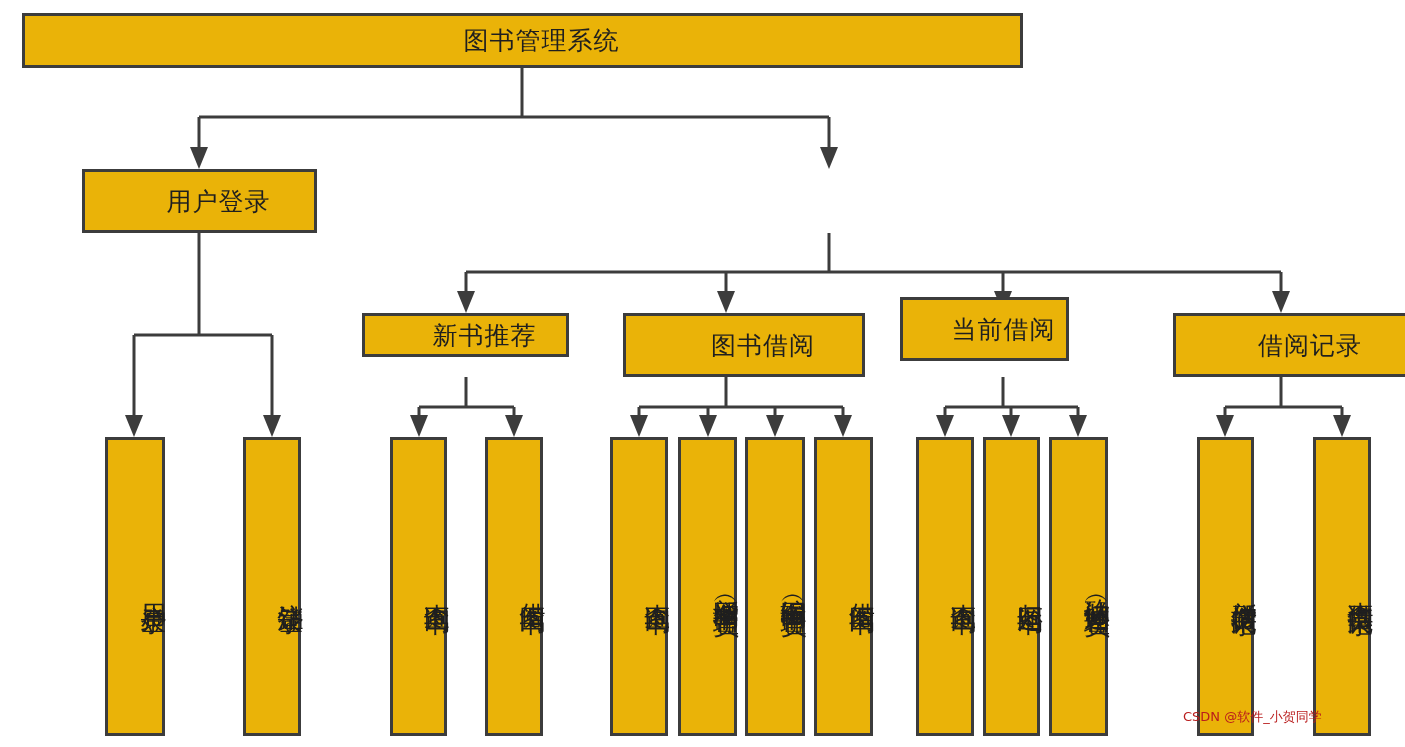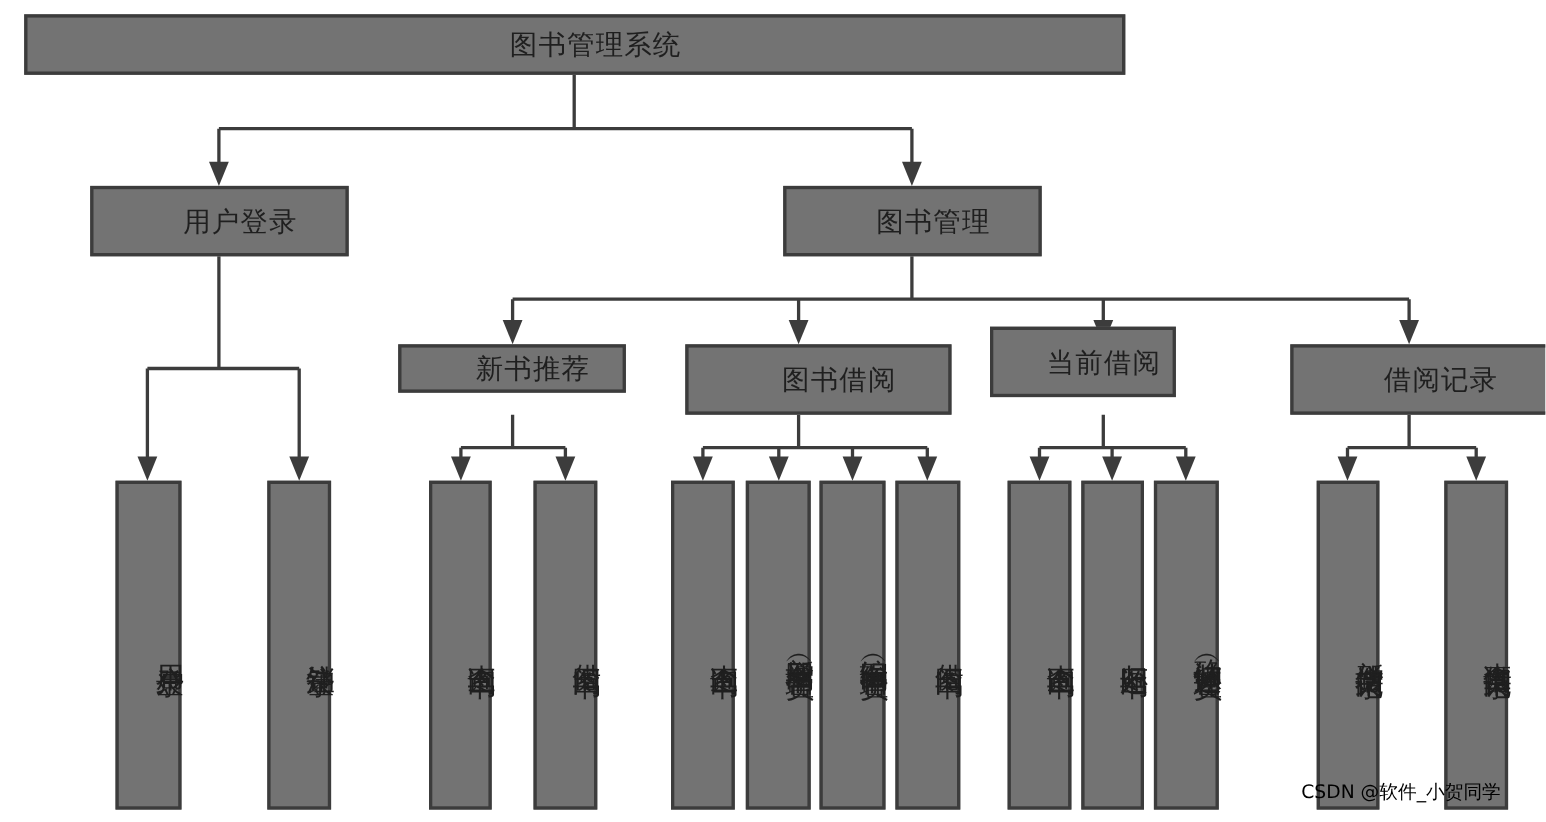--- a/index.html
+++ b/index.html
@@ -11,41 +11,41 @@
     color:#1f1f1f;
     overflow:hidden;
   }
   svg.connectors{position:absolute;left:0;top:0;width:1405px;height:747px;z-index:1;}
   svg.connectors path{stroke:#3c3c3c;stroke-width:3;fill:none;}
   svg.connectors polygon{fill:#3c3c3c;stroke:none;}
   .node{
     position:absolute;
     box-sizing:border-box;
     border:3px solid #3c3c3c;
-    background:#737373;
+    background:#eab308;
     display:flex;align-items:center;justify-content:center;
     z-index:2;
     padding-left:38px;
   }
   .hlabel{font-size:25px;letter-spacing:1px;white-space:nowrap;}
   .root .hlabel{font-size:25px;}
   .vnode .vtext{
     writing-mode:vertical-rl;
     text-orientation:mixed;
     line-height:1;
     font-size:26px;
     letter-spacing:2px;
     white-space:nowrap;
   }
   .watermark{
     position:absolute;
     left:1183px;top:708px;
     width:215px;
-    font-size:17px;
-    color:#000000;
+    font-size:13px;
+    color:#b91c1c;
     white-space:nowrap;
     z-index:3;
   }
 </style>
 </head>
 <body>
 
 <div class="canvas">
 
   <svg class="connectors" viewBox="0 0 1405 747" xmlns="http://www.w3.org/2000/svg">
@@ -83,23 +83,20 @@
     <polygon points="1216,415 1234,415 1225,437"></polygon>
     <polygon points="1333,415 1351,415 1342,437"></polygon>
   </svg>
 
   <div class="node root" style="left:22px;top:13px;width:1001px;height:55px">
     <span class="hlabel">图书管理系统</span>
   </div>
 
   <div class="node" style="left:82px;top:169px;width:235px;height:64px">
     <span class="hlabel">用户登录</span>
-  </div>
-  <div class="node" style="left:712px;top:169px;width:235px;height:64px">
-    <span class="hlabel">图书管理</span>
   </div>
 
   <div class="node" style="left:362px;top:313px;width:207px;height:44px">
     <span class="hlabel">新书推荐</span>
   </div>
   <div class="node" style="left:623px;top:313px;width:242px;height:64px">
     <span class="hlabel">图书借阅</span>
   </div>
   <div class="node" style="left:900px;top:297px;width:169px;height:64px">
     <span class="hlabel">当前借阅</span>

